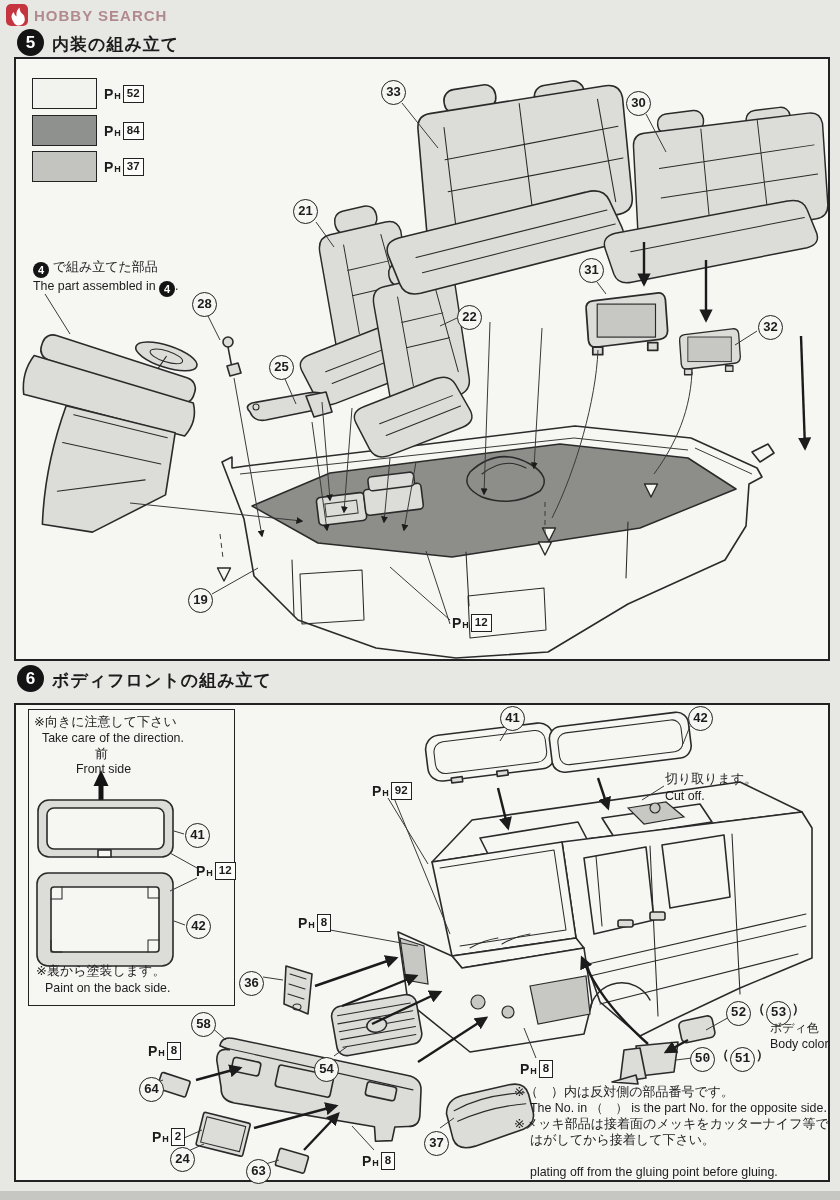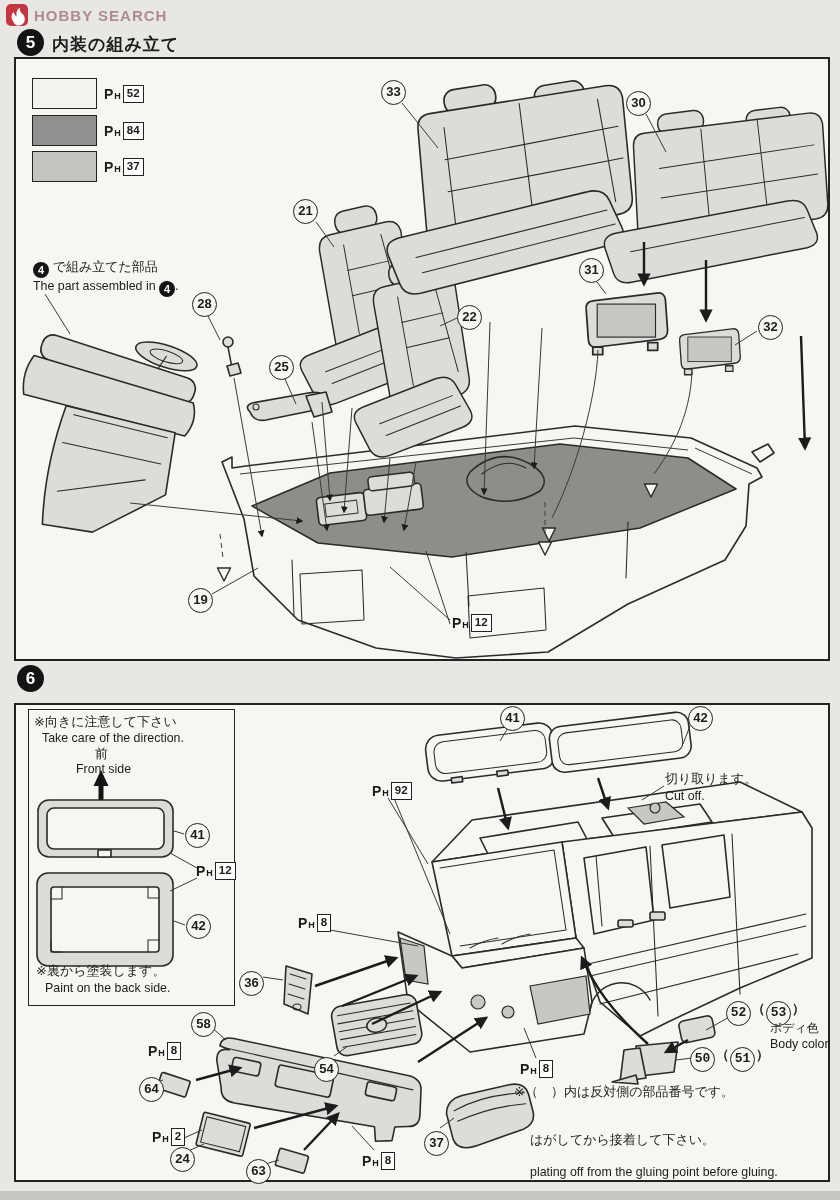--- a/index.html
+++ b/index.html
@@ -48,20 +48,21 @@
     </svg>
   </div>
   <span class="brand">HOBBY SEARCH</span>
 
   <span class="abs scirc lg" style="left:17px;top:29px">5</span>
   <span class="htitle" style="left:52px;top:33px">内装の組み立て</span>
 
   <div class="box" style="left:14px;top:57px;width:812px;height:600px"></div>
 
   <span class="abs scirc lg" style="left:17px;top:665px">6</span>
+  <span class="htitle" style="left:52px;top:669px">ボディフロントの組み立て</span>
 
   <div class="box" style="left:14px;top:703px;width:812px;height:475px"></div>
   <div class="inset" style="left:28px;top:709px;width:205px;height:295px"></div>
 
   <svg class="art" width="840" height="1200" viewBox="0 0 840 1200">
     <defs>
       <marker id="ah" viewBox="0 0 10 10" refX="8" refY="5" markerWidth="7" markerHeight="7" orient="auto-start-reverse">
         <path d="M0,0 L10,5 L0,10 z" fill="#1c1c1c"></path>
       </marker>
       <marker id="ahb" viewBox="0 0 10 10" refX="8" refY="5" markerWidth="5.5" markerHeight="5.5" orient="auto-start-reverse">
@@ -405,17 +406,19 @@
       <span class="phh">H</span>
       <span class="phbox">2</span>
   </div>
   <div class="phlabel" style="left:196px;top:862px">
     <span class="php">P</span>
       <span class="phh">H</span>
       <span class="phbox">12</span>
   </div>
 
   <div class="nline jp13" style="left:514px;top:1084px">※（　）内は反対側の部品番号です。</div>
+  <div class="nline en12" style="left:530px;top:1100px">The No. in （　） is the part No. for the opposite side.</div>
+  <div class="nline jp13" style="left:514px;top:1116px">※メッキ部品は接着面のメッキをカッターナイフ等で</div>
   <div class="nline jp13" style="left:530px;top:1132px">はがしてから接着して下さい。</div>
   <div class="nline en12" style="left:530px;top:1164px">plating off from the gluing point before gluing.</div>
 
   <div class="scanband"></div>
 </div>
 
 </body></html>

